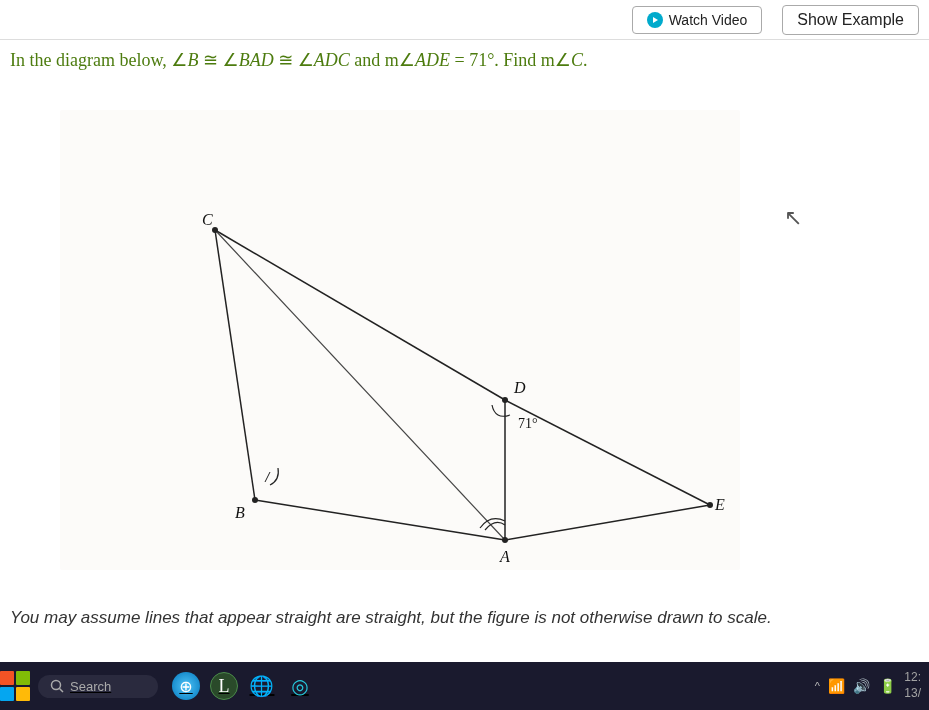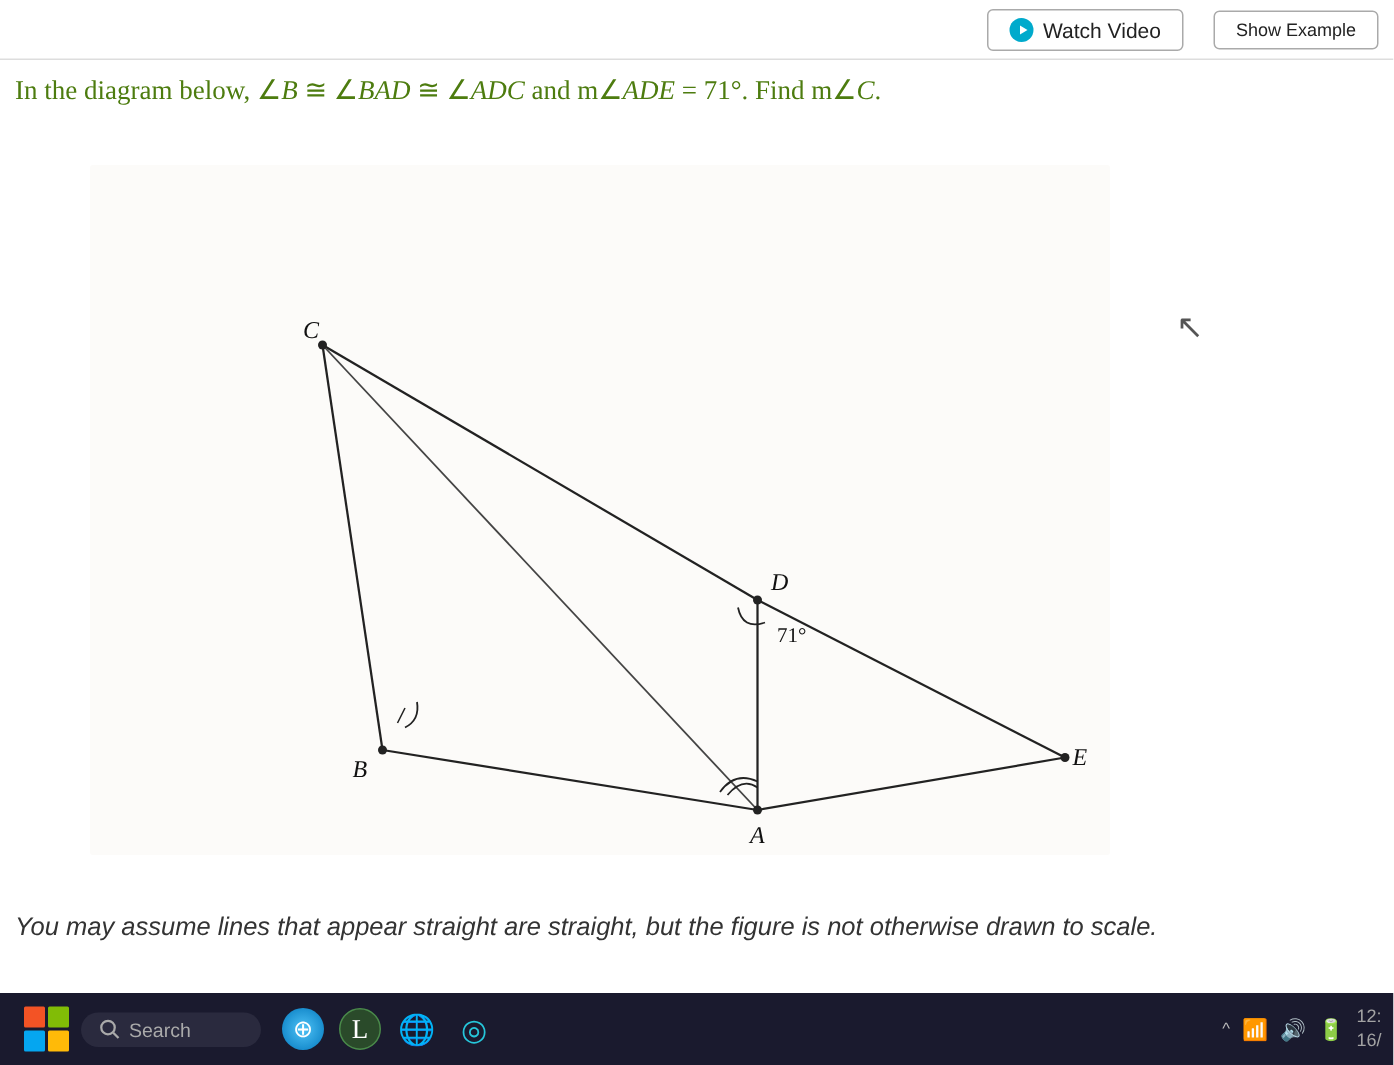--- a/index.html
+++ b/index.html
@@ -57,21 +57,21 @@
       border-top: 3px solid transparent;
       border-bottom: 3px solid transparent;
       margin-left: 2px;
     }
 
     .show-example-btn {
       border: 1px solid #aaa;
       border-radius: 4px;
       padding: 5px 14px;
       cursor: pointer;
-      font-size: 12px;
+      font-size: 16px;
       background: #fff;
       color: #222;
     }
 
     
     .problem-text {
       position: absolute;
       top: 48px;
       left: 10px;
       right: 10px;
@@ -104,22 +104,23 @@
     
     .taskbar {
       position: absolute;
       bottom: 0;
       left: 0;
       width: 100%;
       height: 48px;
       background: #1a1a2e;
       display: flex;
       align-items: center;
-      padding: 0 16px;
+      padding: 0 0;
       gap: 8px;
+      text-decoration: underline;
     }
 
     .taskbar-windows-icon {
       width: 30px;
       height: 30px;
       display: grid;
       grid-template-columns: 1fr 1fr;
       gap: 2px;
       cursor: pointer;
     }
@@ -304,16 +305,16 @@
     <span style="color:#bbb; font-size:11px; cursor:pointer;">^</span>
 
     <span style="color:#ddd; cursor:pointer; font-size:14px;">📶</span>
 
     <span style="color:#ddd; cursor:pointer; font-size:14px;">🔊</span>
 
     <span style="color:#ddd; cursor:pointer; font-size:14px;">🔋</span>
 
     <div class="time-block" style="cursor:pointer; color:#a3a3a3; font-family:Arial,sans-serif; font-size:12px;">
       <div>12:</div>
-      <div>16/</div>
+      <div>13/</div>
     </div>
   </div>
 </div>
 
 </body></html>

